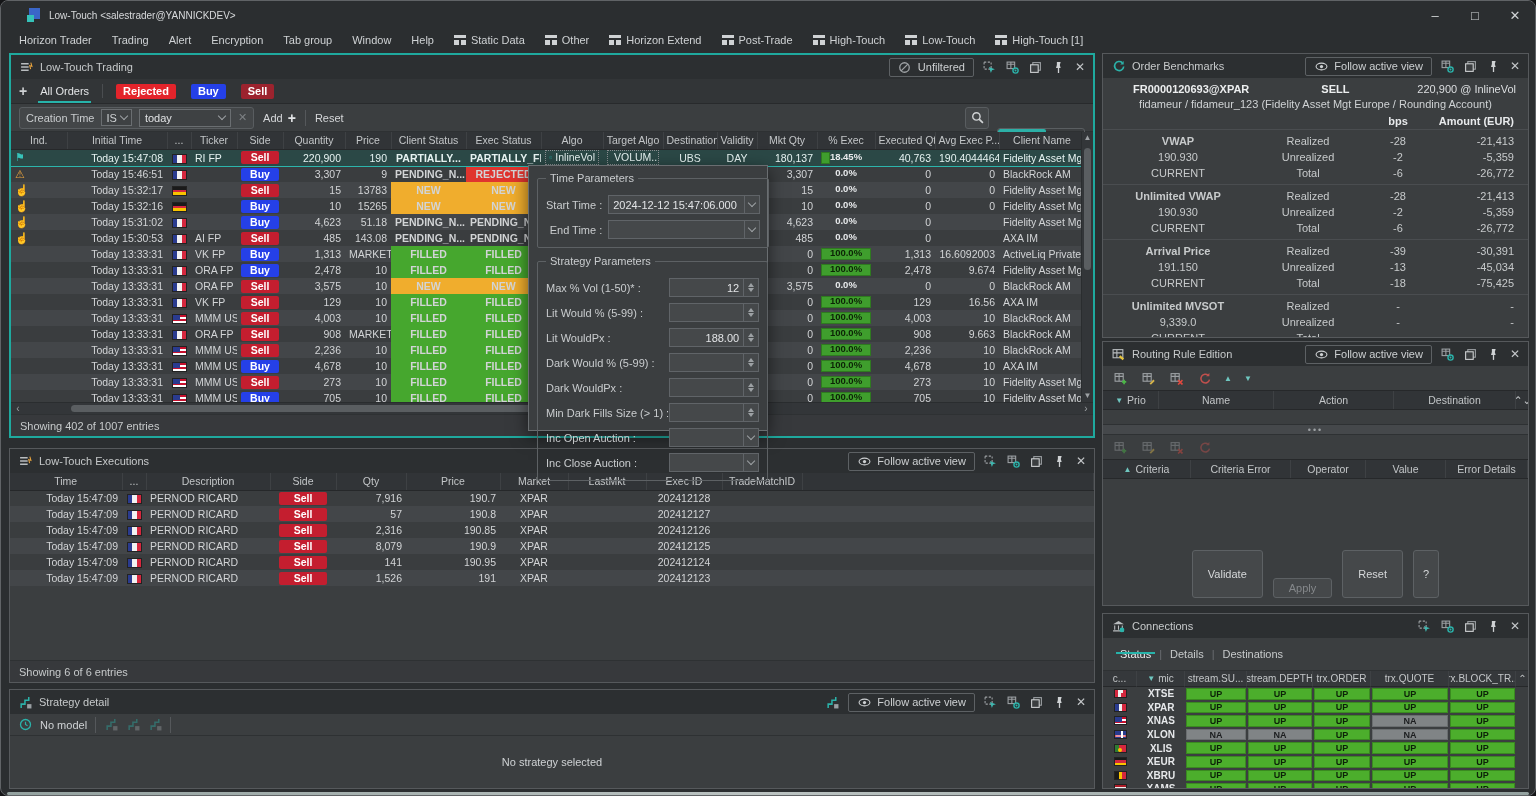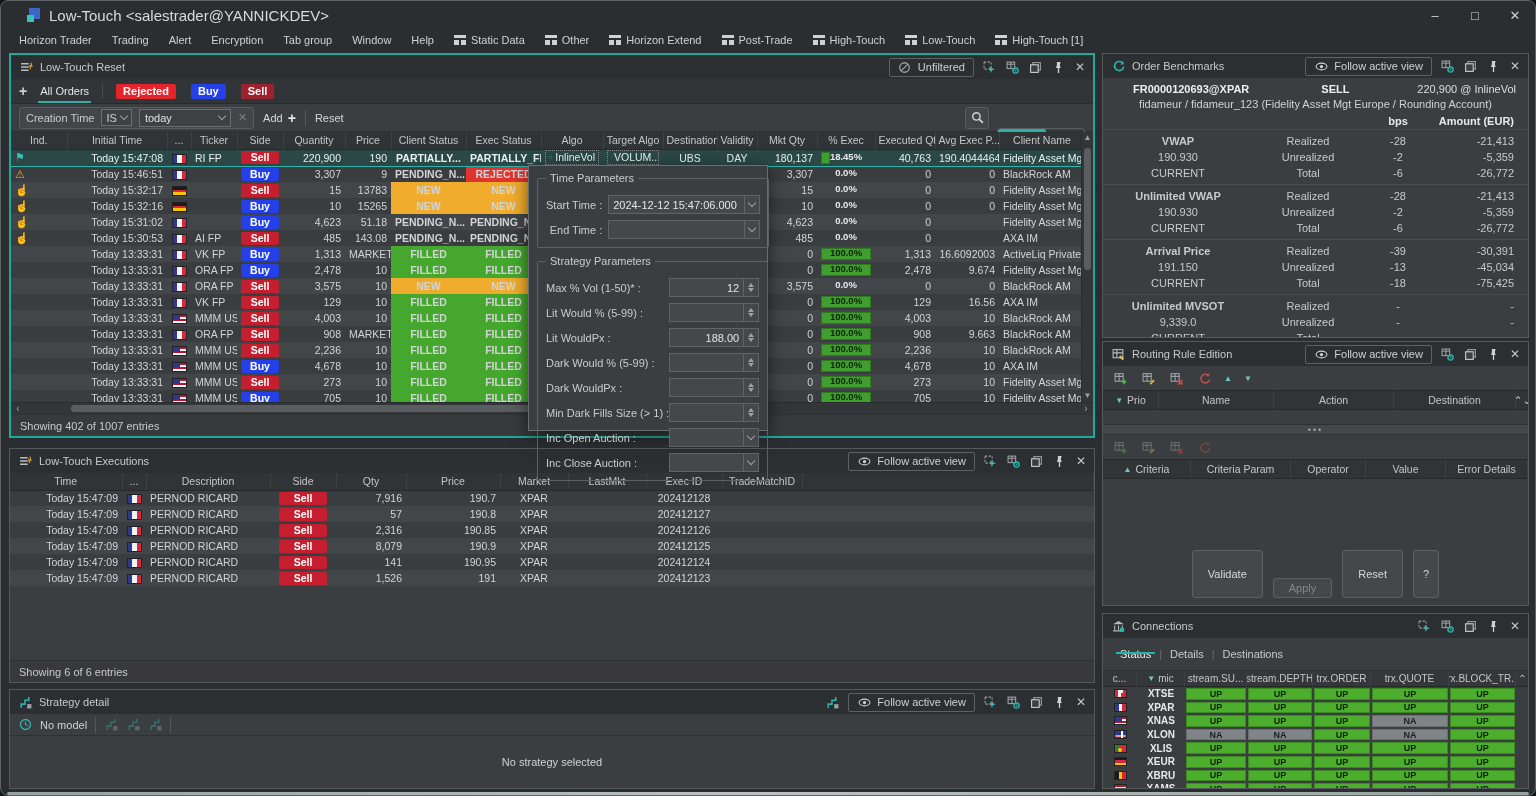--- a/index.html
+++ b/index.html
@@ -7,21 +7,21 @@
   body { font-family:"Liberation Sans", sans-serif; }
   .window{position:relative;width:1536px;height:796px;background:#2b2e30;color:#d2d4d6;
     font-size:11px;border:1px solid #606366;border-radius:8px;overflow:hidden;}
   .bottom-edge{position:absolute;left:6px;right:6px;bottom:0;height:3px;background:linear-gradient(90deg,#aebfbc,#dfe8e6,#aebfbc);opacity:.8;border-radius:2px;}
 
   
   .titlebar{height:28px;display:flex;align-items:center;padding-left:26px;gap:8px;background:#2b2e30;}
   .appico{width:14px;height:14px;position:relative;display:inline-block;}
   .appico::before{content:"";position:absolute;left:2px;top:0;width:11px;height:11px;background:#3a66c8;}
   .appico::after{content:"";position:absolute;left:0;bottom:0;width:7px;height:7px;background:#35c2b9;}
-  .title-text{color:#d8dadc;font-size:15px;}
+  .title-text{color:#d8dadc;font-size:10px;}
   .win-controls{margin-left:auto;display:flex;height:100%;}
   .win-btn{width:40px;height:100%;display:flex;align-items:center;justify-content:center;color:#cfd2d4;font-size:13px;}
 
   
   .menubar{height:22px;display:flex;align-items:center;padding-left:8px;background:#2b2e30;color:#cfd2d4;}
   .menu-item{padding:2px 10px;white-space:nowrap;}
   .menu-item.module{display:flex;align-items:center;gap:5px;}
   .mi{width:12px;height:10px;display:inline-block;background-image:
       linear-gradient(#cfd2d4,#cfd2d4),linear-gradient(#cfd2d4,#cfd2d4),linear-gradient(#cfd2d4,#cfd2d4);
       background-size:12px 3px,5px 5px,5px 5px;background-position:0 0,0 5px,7px 5px;background-repeat:no-repeat;}
@@ -209,21 +209,21 @@
     </div>
 
   <section class="panel focused" style="left:8px;top:52px;width:1086px;height:385px;">
     <header class="panel-header">
       <span class="p-icon">
           <svg width="13" height="13" viewBox="0 0 12 12" xmlns="http://www.w3.org/2000/svg">
             <path d="M1 2.5h7M1 5.5h7M1 8.5h7" stroke="#b9bdbf" stroke-width="1.3"></path>
             <path d="M10 1.5l1 3.5-2-.8.8 3.3" stroke="#e8a33d" stroke-width="1" fill="none"></path>
           </svg>
         </span>
-      <span class="panel-title">Low-Touch Reset</span>
+      <span class="panel-title">Low-Touch Trading</span>
       <div class="hdr-controls">
         <button class="hdr-btn">
           <span class="hicon">
               <svg width="13" height="13" viewBox="0 0 12 12" xmlns="http://www.w3.org/2000/svg">
                 <circle cx="6" cy="6" r="4.4" fill="none" stroke="#9da1a4" stroke-width="1.2"></circle>
                 <path d="M2.9 9.1L9.1 2.9" stroke="#9da1a4" stroke-width="1.2"></path>
               </svg>
             </span>
           <span>Unfiltered</span>
         </button>
@@ -1280,21 +1280,21 @@
         </span>
       <span class="ticon">
           <svg width="13" height="13" viewBox="0 0 12 12" xmlns="http://www.w3.org/2000/svg">
             <path d="M9.5 3.2A4 4 0 1 0 10.6 7" stroke="#c0504d" stroke-width="1.4" fill="none"></path>
             <path d="M10.5 1v3h-3z" fill="#c0504d"></path>
           </svg>
         </span>
     </div>
     <div class="rt-thead" id="rt-head2" style="grid-template-columns:88px 100px 75px 80px 82px;">
         <div class="th"><span class="sort-tri">▲</span>Criteria</div>
-        <div class="th">Criteria Param</div>
+        <div class="th">Criteria Error</div>
         <div class="th">Operator</div>
         <div class="th">Value</div>
         <div class="th">Error Details</div>
       </div>
     <div class="rt-body2"></div>
     <div class="rt-buttons">
       <button class="btn">Validate</button>
       <button class="btn disabled">Apply</button>
       <button class="btn">Reset</button>
       <button class="btn help">?</button>

